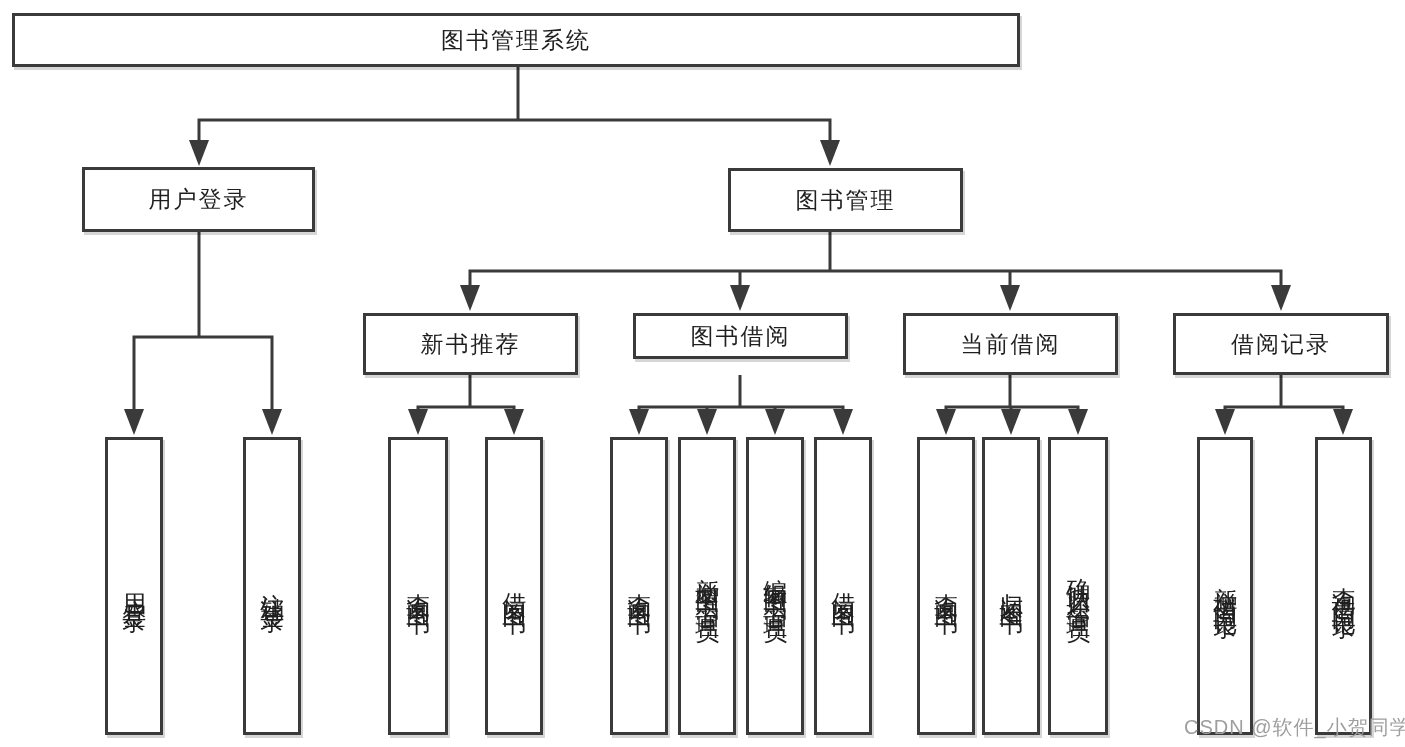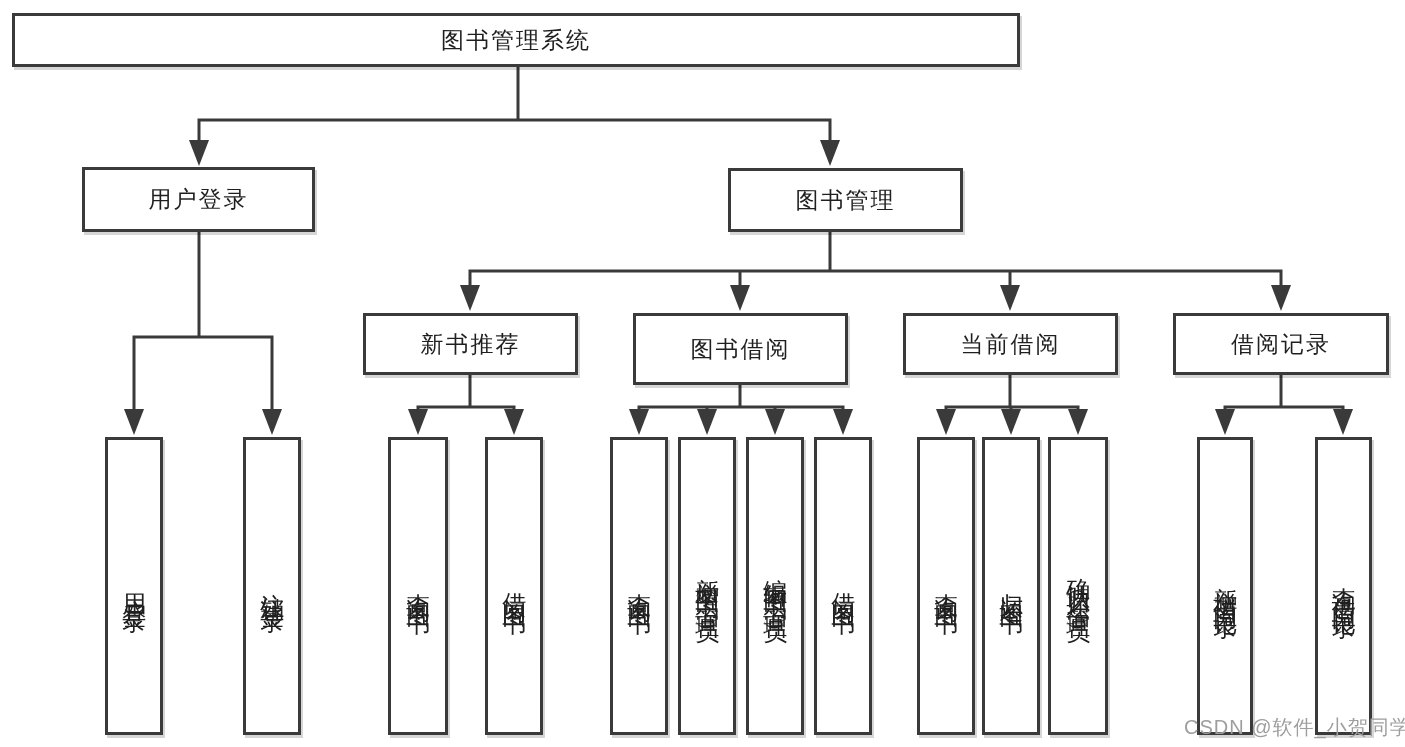--- a/index.html
+++ b/index.html
@@ -132,21 +132,21 @@
   <div class="node hnode" style="left:82px;top:167px;width:233px;height:65px;">
     <span>用户登录</span>
   </div>
   <div class="node hnode" style="left:712px;top:168px;width:235px;height:64px;margin-left:16px;">
     <span>图书管理</span>
   </div>
 
   <div class="node hnode" style="left:363px;top:313px;width:215px;height:62px;">
     <span>新书推荐</span>
   </div>
-  <div class="node hnode" style="left:633px;top:313px;width:215px;height:72px;">
+  <div class="node hnode" style="left:633px;top:313px;width:215px;height:46px;">
     <span>图书借阅</span>
   </div>
   <div class="node hnode" style="left:1173px;top:313px;width:216px;height:62px;">
     <span>借阅记录</span>
   </div>
   <div class="node hnode" style="left:903px;top:313px;width:215px;height:62px;">
     <span>当前借阅</span>
   </div>
 
   <div class="node vnode" style="left:105px;">

